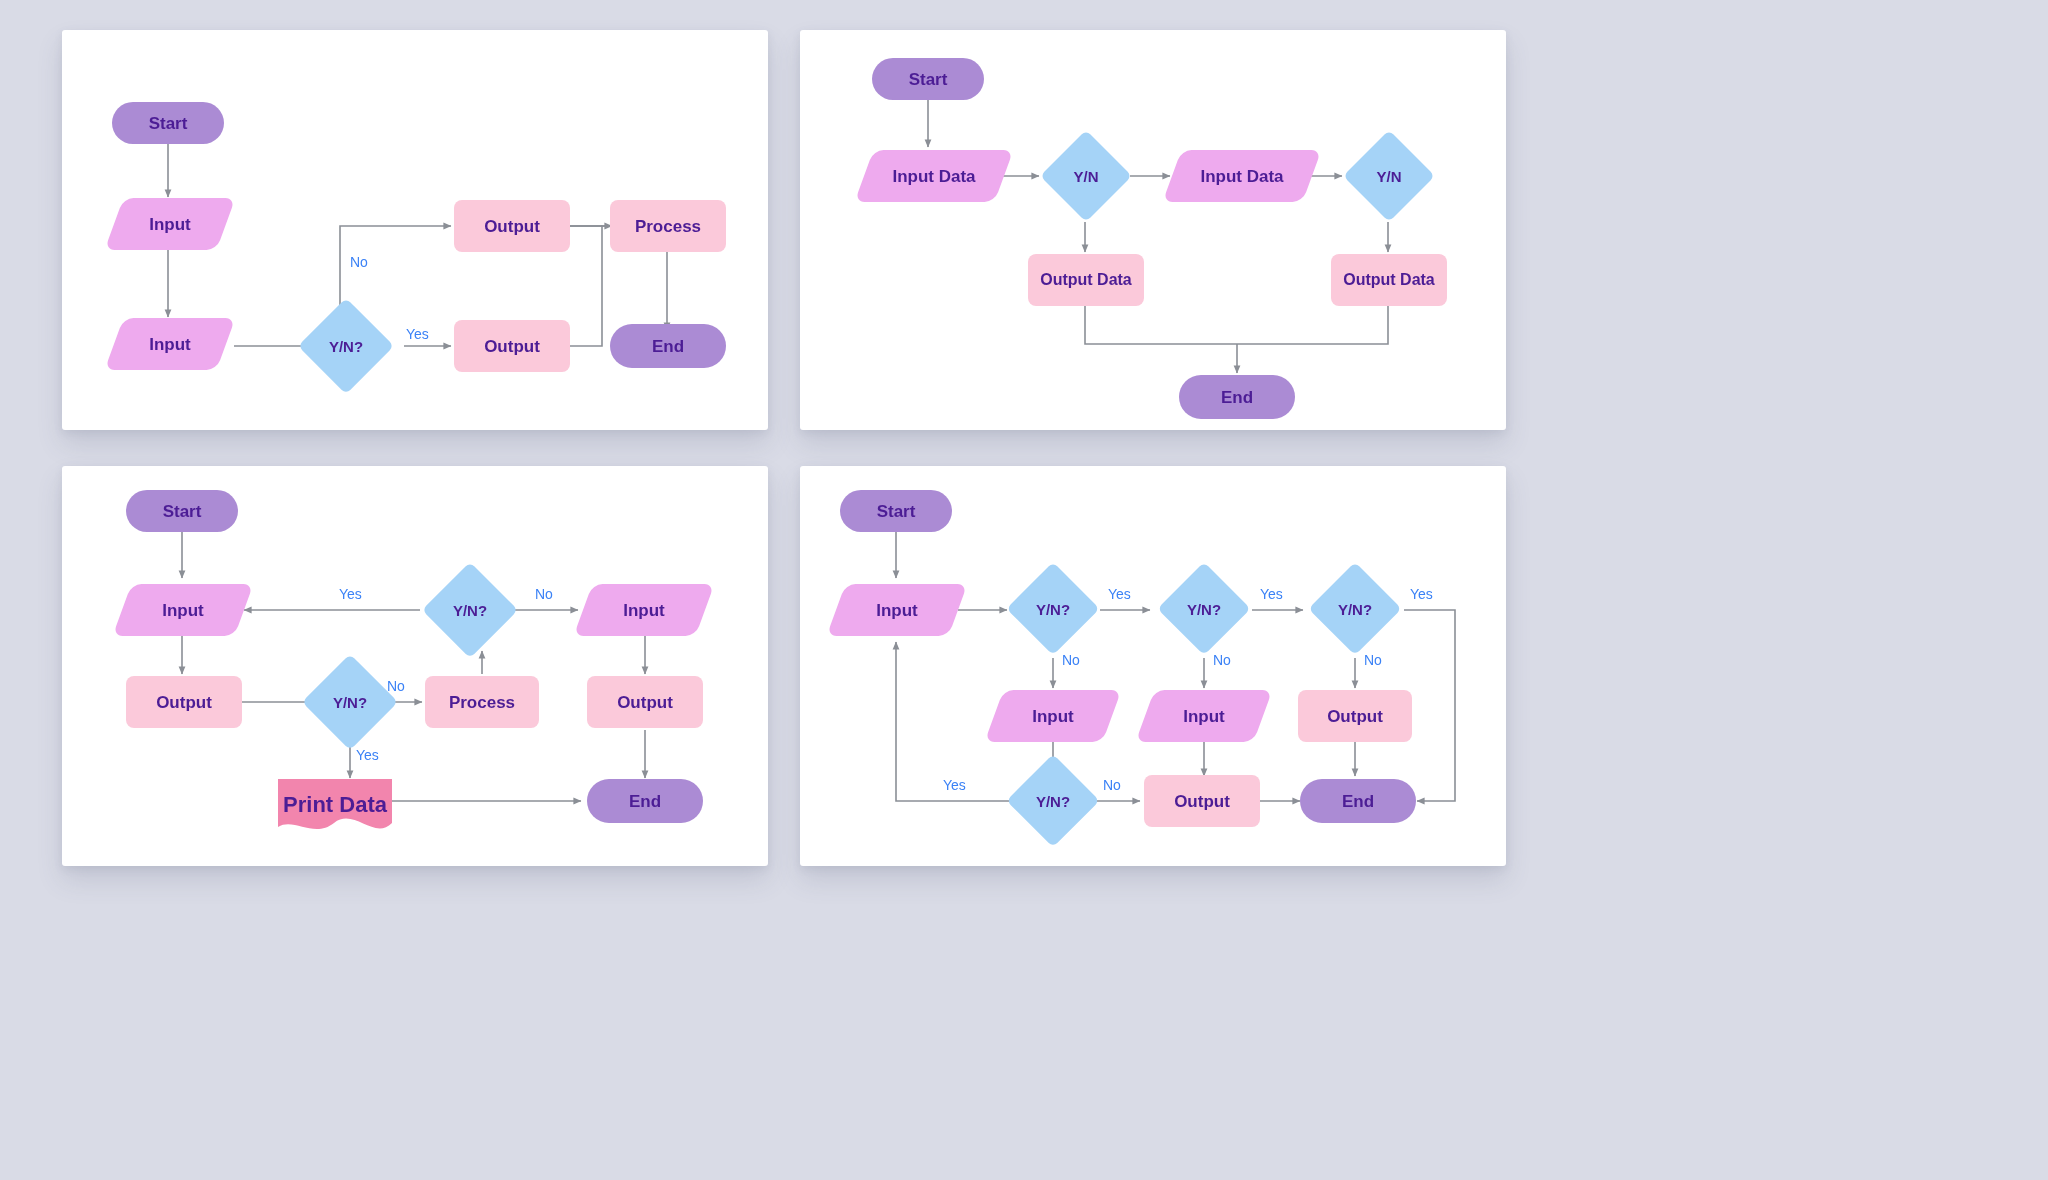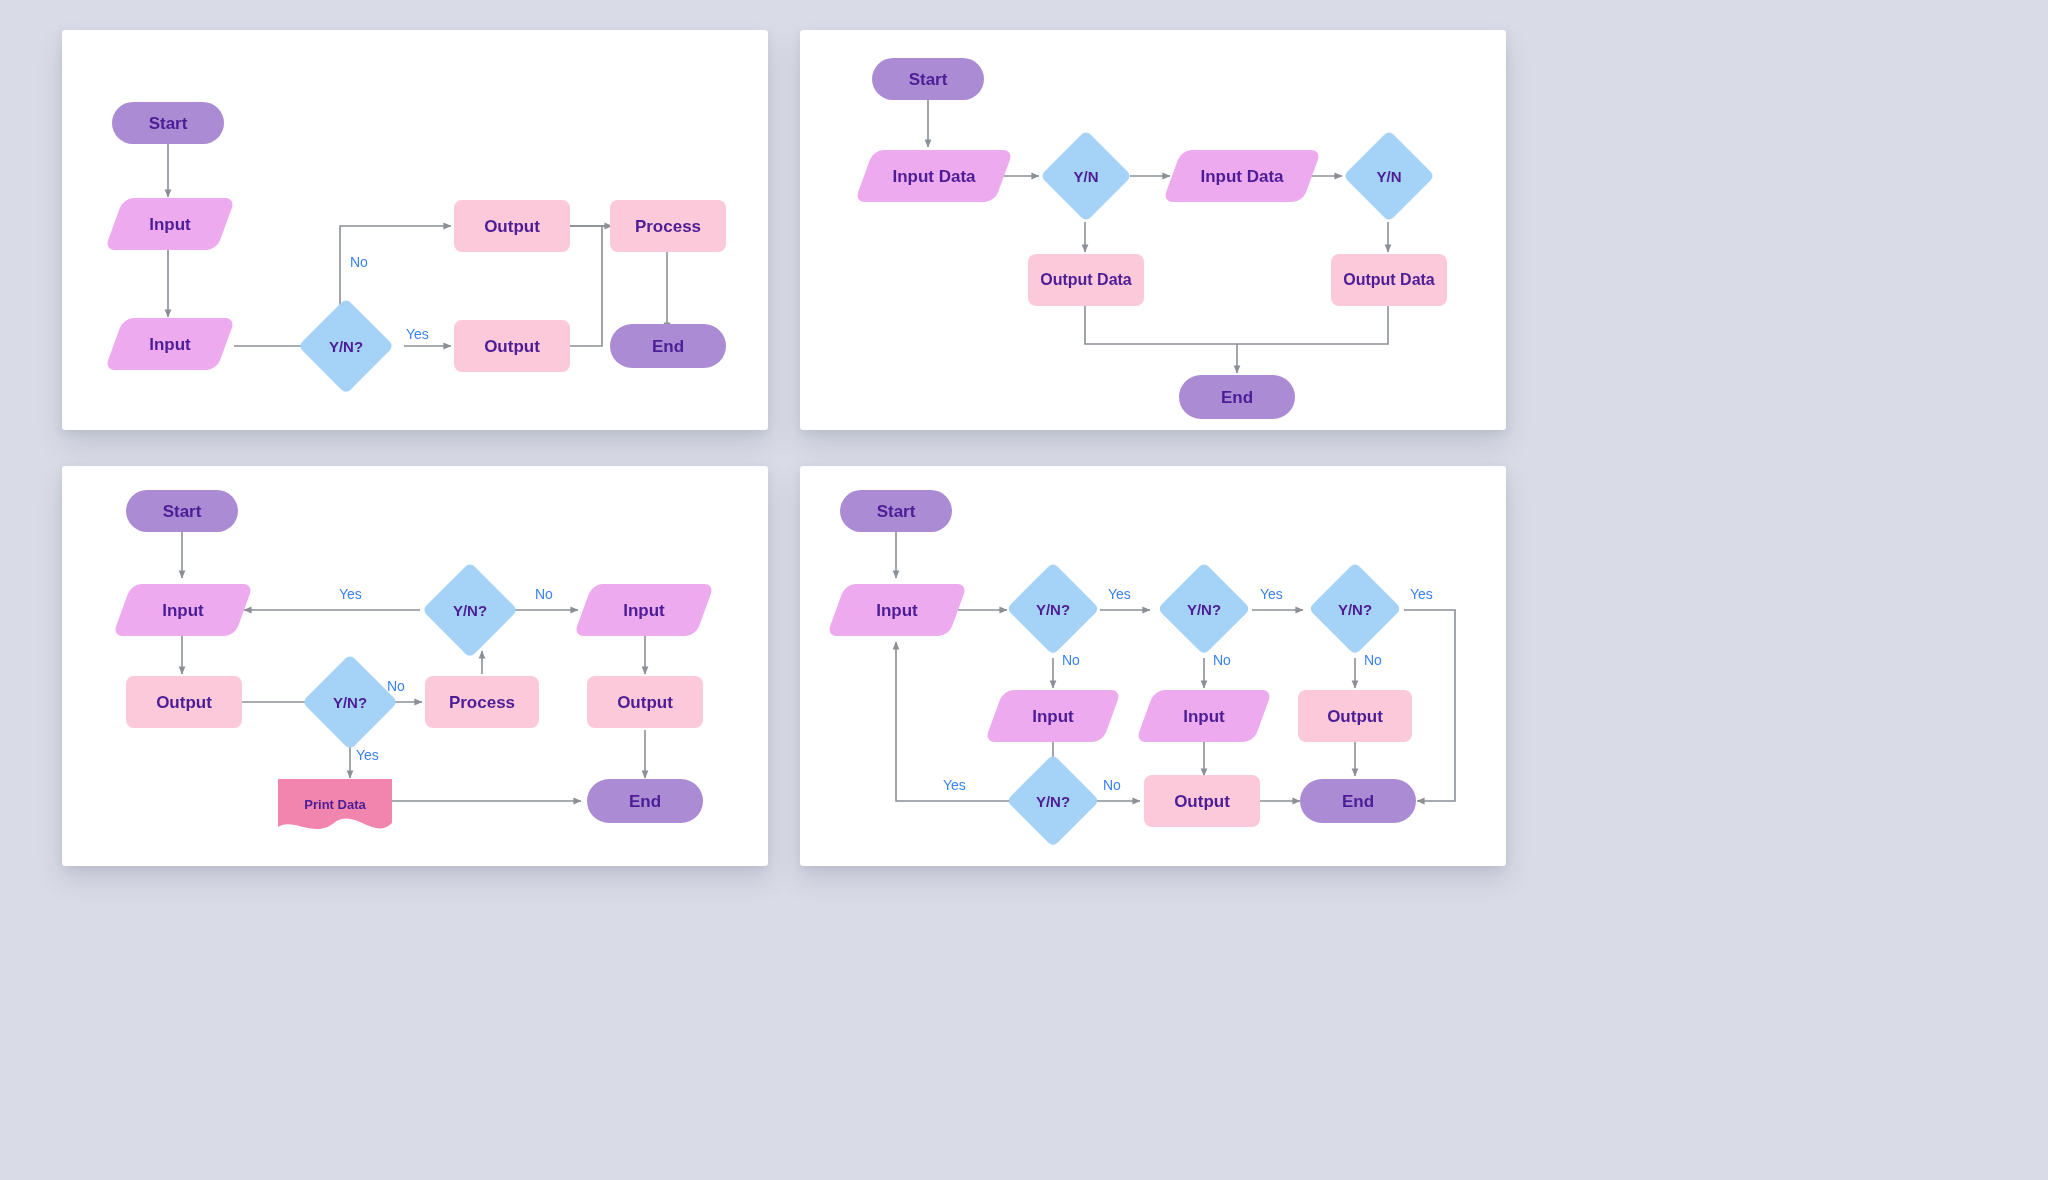--- a/index.html
+++ b/index.html
@@ -275,21 +275,21 @@
       </div>
 
       <div class="node n-rect" style="left:363px;top:210px;width:114px;height:52px;font-size:17px;">
         <span class="lbl">Process</span>
       </div>
 
       <div class="node n-rect" style="left:525px;top:210px;width:116px;height:52px;font-size:17px;">
         <span class="lbl">Output</span>
       </div>
 
-      <div class="node n-doc" style="left:212px;top:313px;width:122px;height:60px;font-size:13px;">
+      <div class="node n-doc" style="left:212px;top:313px;width:122px;height:60px;font-size:22px;">
         <svg viewBox="0 0 122 60" preserveAspectRatio="none">
           <path d="M4,0 H118 V44 C100,62 80,28 60,44 C40,60 20,38 4,48 Z" fill="#f285ad"></path>
         </svg>
         <span class="lbl" style="margin-top:-9px;">Print Data</span>
       </div>
 
       <div class="node n-term" style="left:525px;top:313px;width:116px;height:44px;font-size:17px;">
         <span class="lbl">End</span>
       </div>
 

